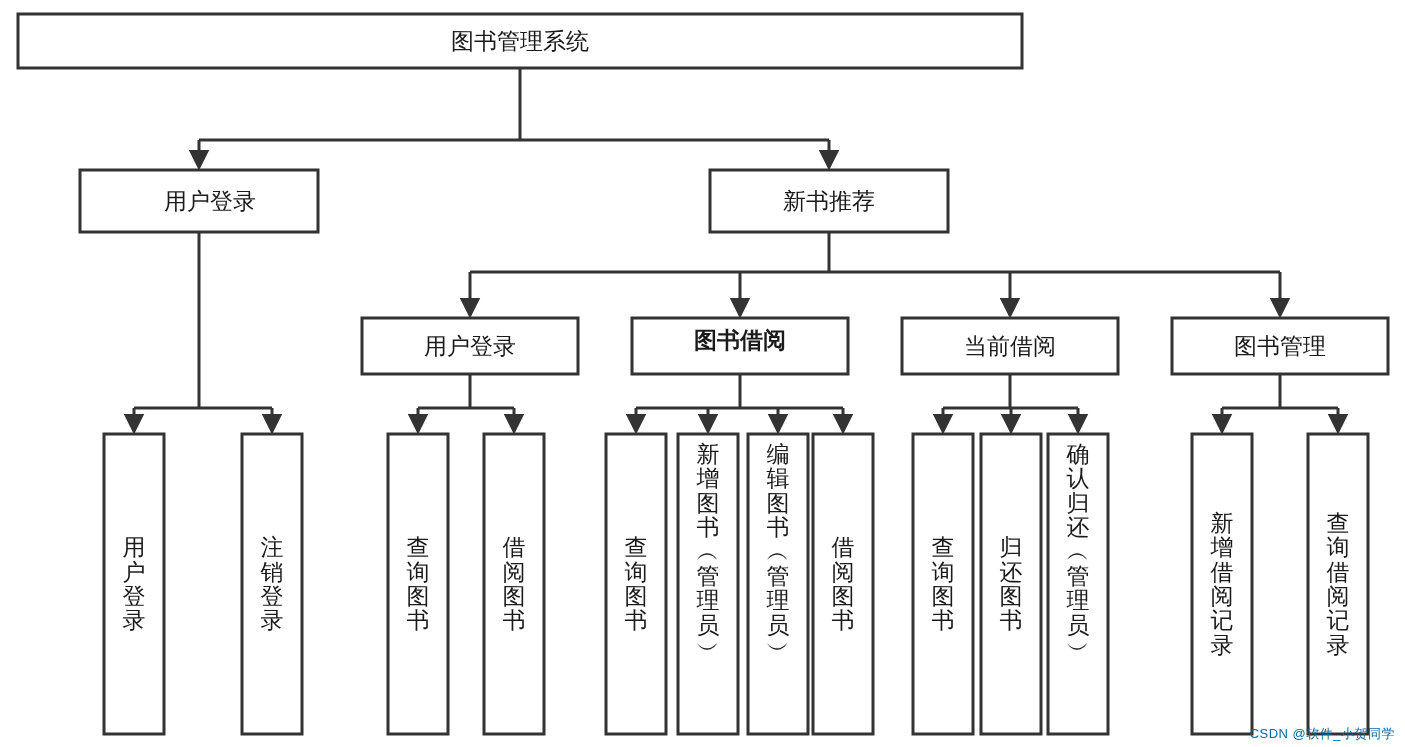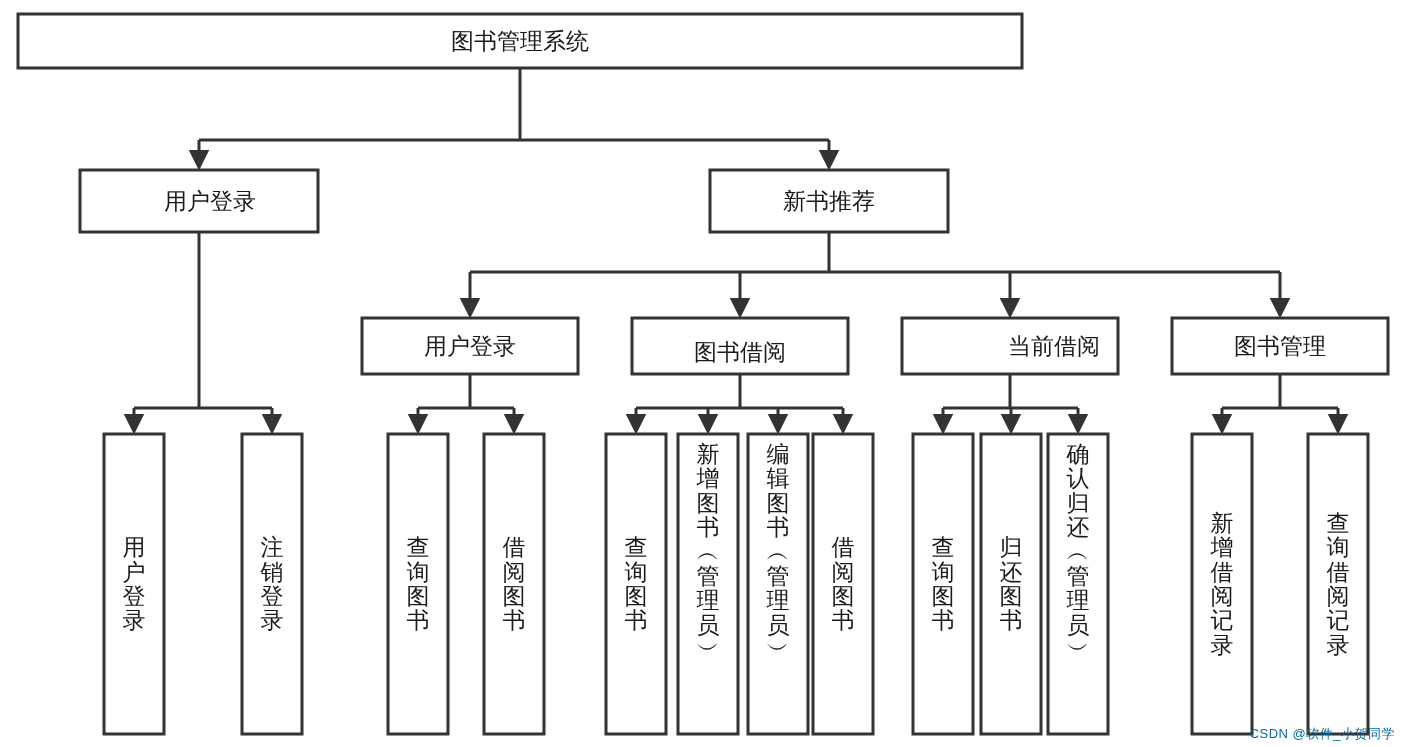--- a/index.html
+++ b/index.html
@@ -79,22 +79,22 @@
         <rect x="1048" y="434" width="60" height="300" class="node-box"></rect>
         <rect x="1192" y="434" width="60" height="300" class="node-box"></rect>
         <rect x="1308" y="434" width="60" height="300" class="node-box"></rect>
       </g>
   </svg>
   <div id="labels">
       <div class="htext" style="left: 18px; top: 14px; width: 1004px; height: 54px;">图书管理系统</div>
       <div class="htext" style="left: 80px; top: 170px; width: 238px; height: 62px; padding-left: 11px;">用户登录</div>
       <div class="htext" style="left: 710px; top: 170px; width: 238px; height: 62px;">新书推荐</div>
       <div class="htext" style="left: 362px; top: 318px; width: 216px; height: 56px;">用户登录</div>
-      <div class="htext" style="left: 632px; top: 324px; width: 216px; height: 56px;">图书借阅</div>
-      <div class="htext" style="left: 902px; top: 318px; width: 216px; height: 56px; margin-left: 44px;">当前借阅</div>
+      <div class="htext" style="left: 632px; top: 312px; width: 216px; height: 56px; font-weight: bold;">图书借阅</div>
+      <div class="htext" style="left: 902px; top: 318px; width: 216px; height: 56px;">当前借阅</div>
       <div class="htext" style="left: 1172px; top: 318px; width: 216px; height: 56px;">图书管理</div>
       <div class="vtext" style="left: 104px; width: 60px; top: 535.2px;">
         <span>用</span>
         <span>户</span>
         <span>登</span>
         <span>录</span>
       </div>
       <div class="vtext" style="left: 242px; width: 60px; top: 535.2px;">
         <span>注</span>
         <span>销</span>

